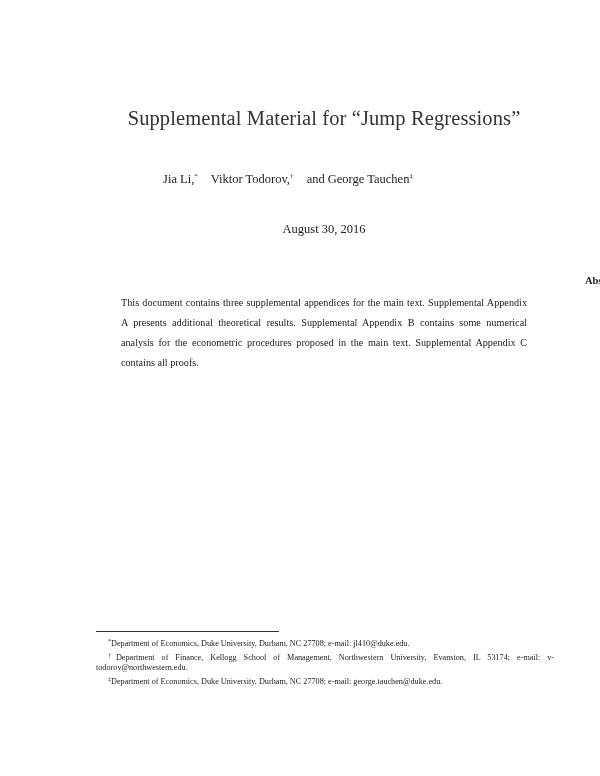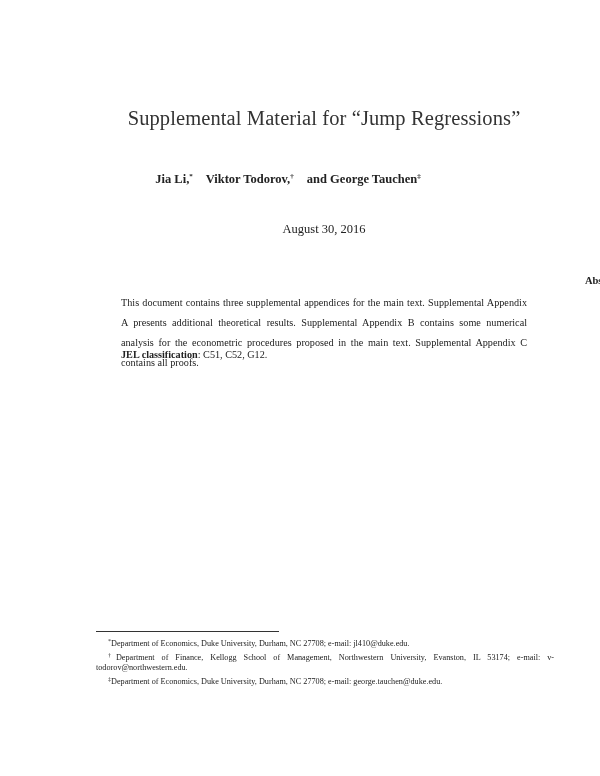--- a/index.html
+++ b/index.html
@@ -2,21 +2,21 @@
 <html><head>
 <meta charset="utf-8">
 <style>
   html, body { margin: 0; padding: 0; background: #ffffff; }
   body { width: 600px; height: 776px; position: relative; overflow: hidden;
          font-family: "DejaVu Serif", "Liberation Serif", serif; color: #1a1a1a; }
   .page { position: absolute; left: 0; top: 0; width: 600px; height: 776px; background: #fff; margin-left: 24px; }
   .title { position: absolute; top: 107px; left: 0; width: 600px; text-align: center;
            font-family: "Liberation Serif", serif; font-size: 20.5px; color: #333; letter-spacing: 0.1px; }
   .authors { position: absolute; top: 172px; left: 0; width: 528px; text-align: center;
-             font-family: "Liberation Serif", serif; font-size: 12.5px; color: #222; font-weight: bold; }
+             font-family: "Liberation Serif", serif; font-size: 12.5px; color: #222; }
   .authors sup { font-size: 7px; vertical-align: 5px; }
   .authors .gap { display: inline-block; width: 10px; }
   .date { position: absolute; top: 222px; left: 0; width: 600px; text-align: center;
           font-family: "Liberation Serif", serif; font-size: 12.5px; color: #222; }
   .abstract-head { position: absolute; top: 275px; left: 0; width: 600px; text-align: right;
                    font-family: "Liberation Serif", serif; font-weight: bold; font-size: 10.5px; color: #222; }
   .abstract-body { position: absolute; top: 293px; left: 97px; width: 406px;
                    font-family: "Liberation Serif", serif; font-size: 10.2px; line-height: 20px;
                    text-align: justify; color: #222; }
   .jel { position: absolute; top: 349px; left: 97px; width: 406px;
@@ -38,21 +38,20 @@
     <span>Jia Li,</span><sup>*</sup><span class="gap"></span>
     <span>Viktor Todorov,</span><sup>†</sup><span class="gap"></span>
     <span>and George Tauchen</span><sup>‡</sup>
   </div>
 
   <div class="date">August 30, 2016</div>
 
   <div class="abstract-head">Abstract</div>
   <div class="abstract-body">This document contains three supplemental appendices for the main text. Supplemental Appendix A presents additional theoretical results. Supplemental Appendix B contains some numerical analysis for the econometric procedures proposed in the main text. Supplemental Appendix C contains all proofs.</div>
 
-  <div class="jel"><b>JEL classification</b><span>: C51, C52, G12.</span></div>
 
   <div class="fn-rule"></div>
   <div class="footnotes">
     <div class="fn"><sup>*</sup><span>Department of Economics, Duke University, Durham, NC 27708; e-mail: jl410@duke.edu.</span></div>
     <div class="fn"><sup>†</sup><span>Department of Finance, Kellogg School of Management, Northwestern University, Evanston, IL 53174; e-mail: v-todorov@northwestern.edu.</span></div>
     <div class="fn"><sup>‡</sup><span>Department of Economics, Duke University, Durham, NC 27708; e-mail: george.tauchen@duke.edu.</span></div>
   </div>
 </div>
 
 </body></html>

